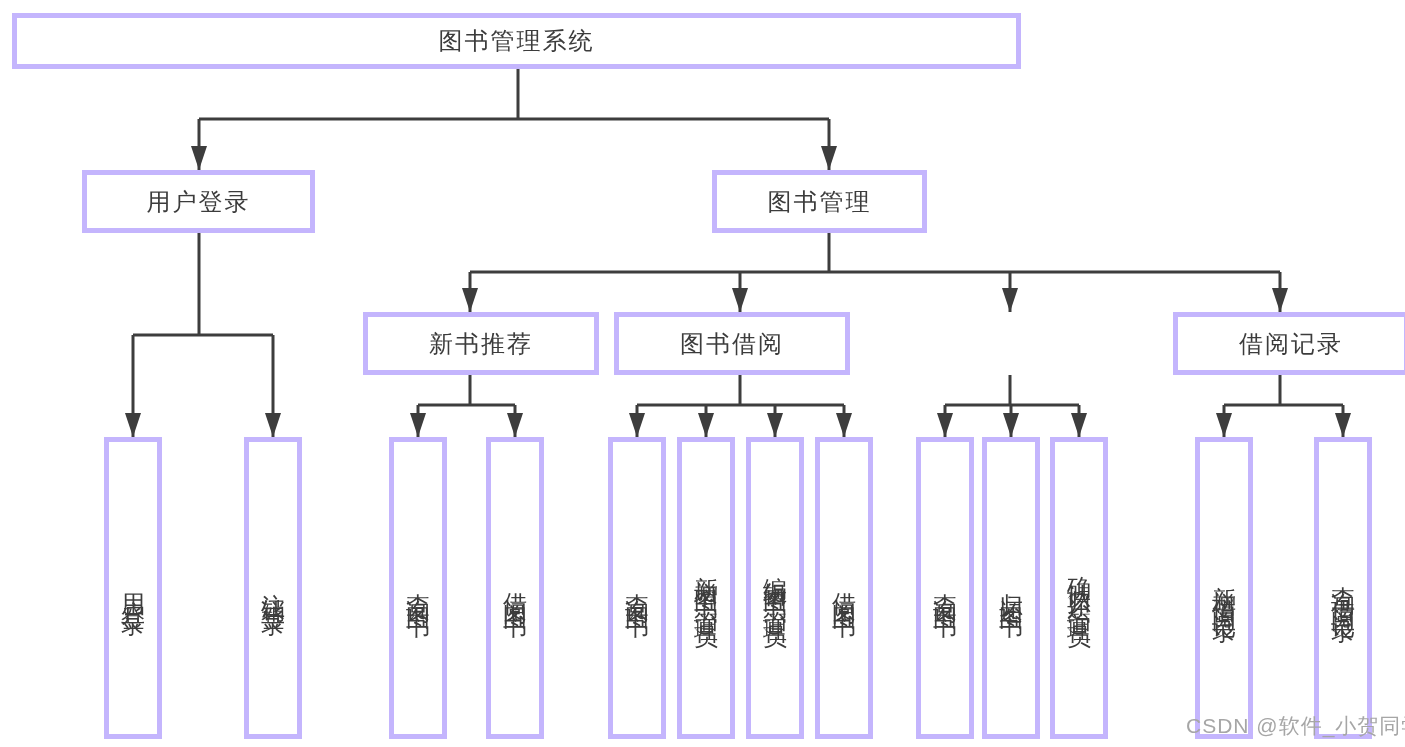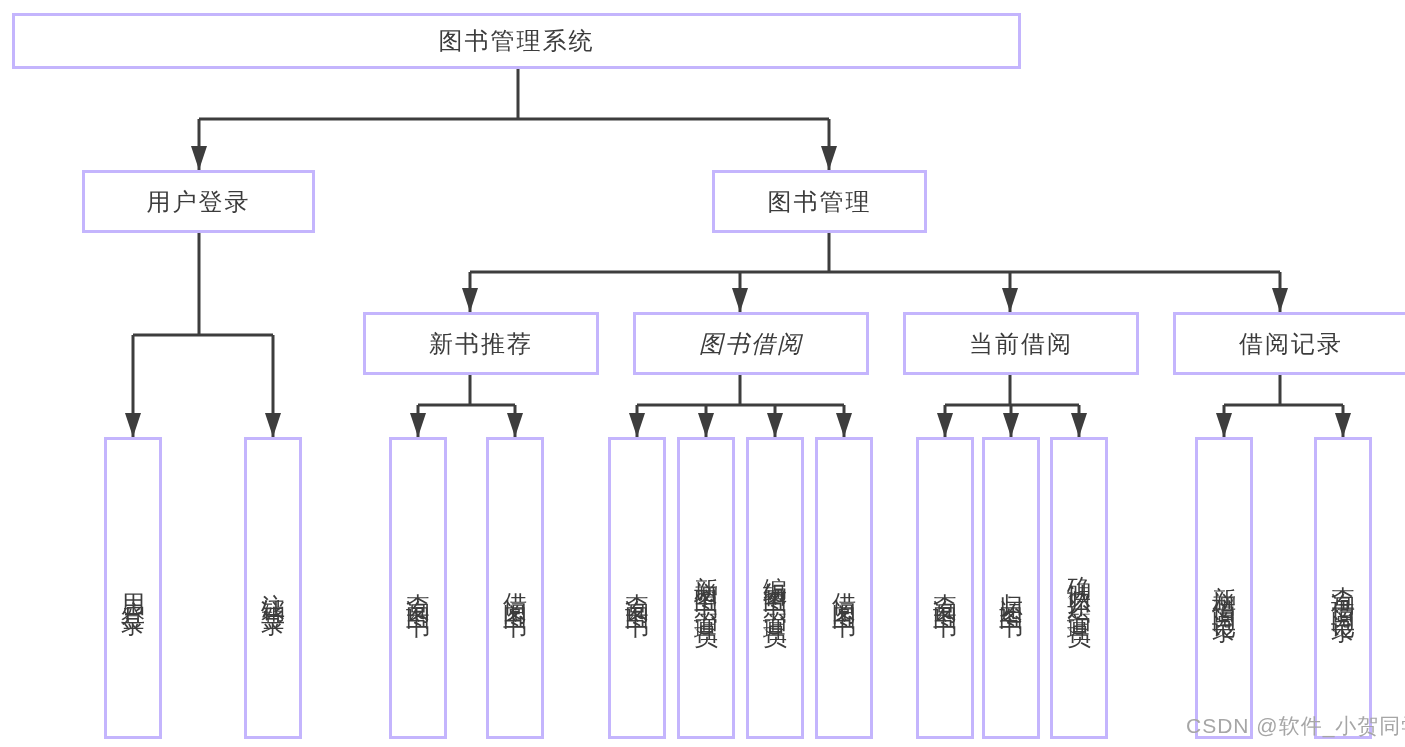--- a/index.html
+++ b/index.html
@@ -7,21 +7,21 @@
   #stage{
     position:relative;
     width:1405px;height:747px;
     background:#ffffff;
     overflow:hidden;
   }
   #wires{position:absolute;left:0;top:0;z-index:1;}
   .node{
     position:absolute;
     box-sizing:border-box;
-    border:3px solid #c4b5fd;
+    border:5px solid #c4b5fd;
     background:#ffffff;
     display:flex;align-items:center;justify-content:center;
     color:#3c3c3c;
     z-index:2;
   }
   .hlabel{
     font-size:24px;
     letter-spacing:2px;
     white-space:nowrap;
   }
@@ -34,21 +34,21 @@
     white-space:nowrap;
   }
   
   .n-root{left:12px;top:13px;width:1009px;height:56px;}
   
   .n-userlogin{left:82px;top:170px;width:233px;height:63px;}
   .n-bookmgmt{left:712px;top:170px;width:215px;height:63px;}
   
   .lv3{top:312px;width:236px;height:63px;}
   .n-newrec{left:363px;}
-  .n-borrow{left:633px;font-style:italic;}
+  .n-borrow{left:614px;}
   .n-current{left:903px;}
   .n-records{left:1173px;}
   
   .leaf{top:437px;width:58px;height:302px;}
   .n-l-login{left:104px;}
   .n-l-logout{left:244px;}
   .n-l-rec-query{left:389px;}
   .n-l-rec-borrow{left:486px;}
   .n-l-bb-query{left:608px;}
   .n-l-bb-add{left:677px;}
@@ -128,23 +128,20 @@
   <div class="node n-bookmgmt">
     <span class="hlabel">图书管理</span>
   </div>
 
   <div class="node lv3 n-newrec">
     <span class="hlabel">新书推荐</span>
   </div>
   <div class="node lv3 n-borrow">
     <span class="hlabel">图书借阅</span>
   </div>
-  <div class="node lv3 n-current">
-    <span class="hlabel">当前借阅</span>
-  </div>
   <div class="node lv3 n-records">
     <span class="hlabel">借阅记录</span>
   </div>
 
   <div class="node leaf n-l-login">
     <span class="vtext">用户登录</span>
   </div>
   <div class="node leaf n-l-logout">
     <span class="vtext">注销登录</span>
   </div>

